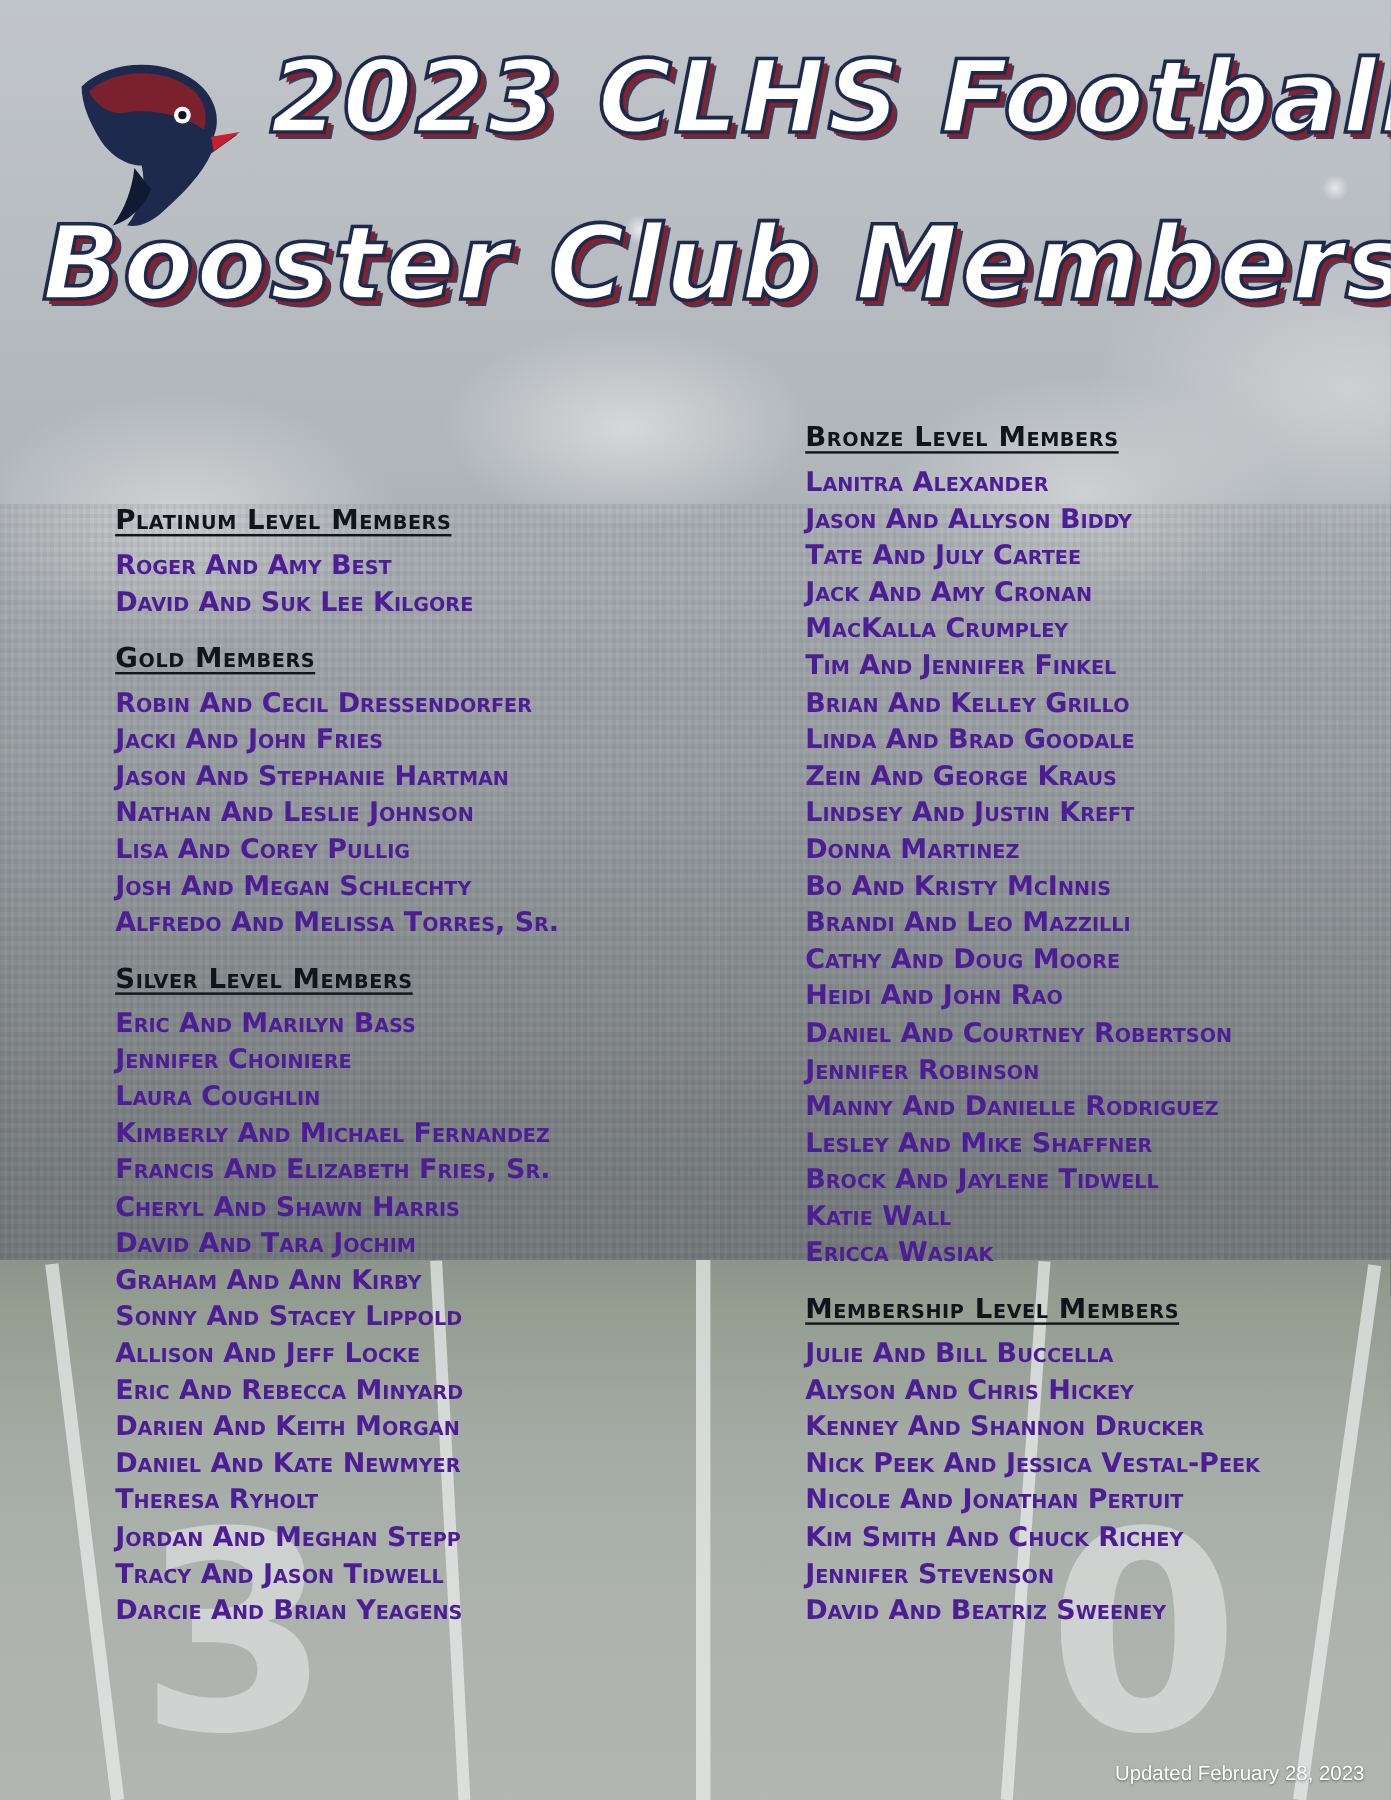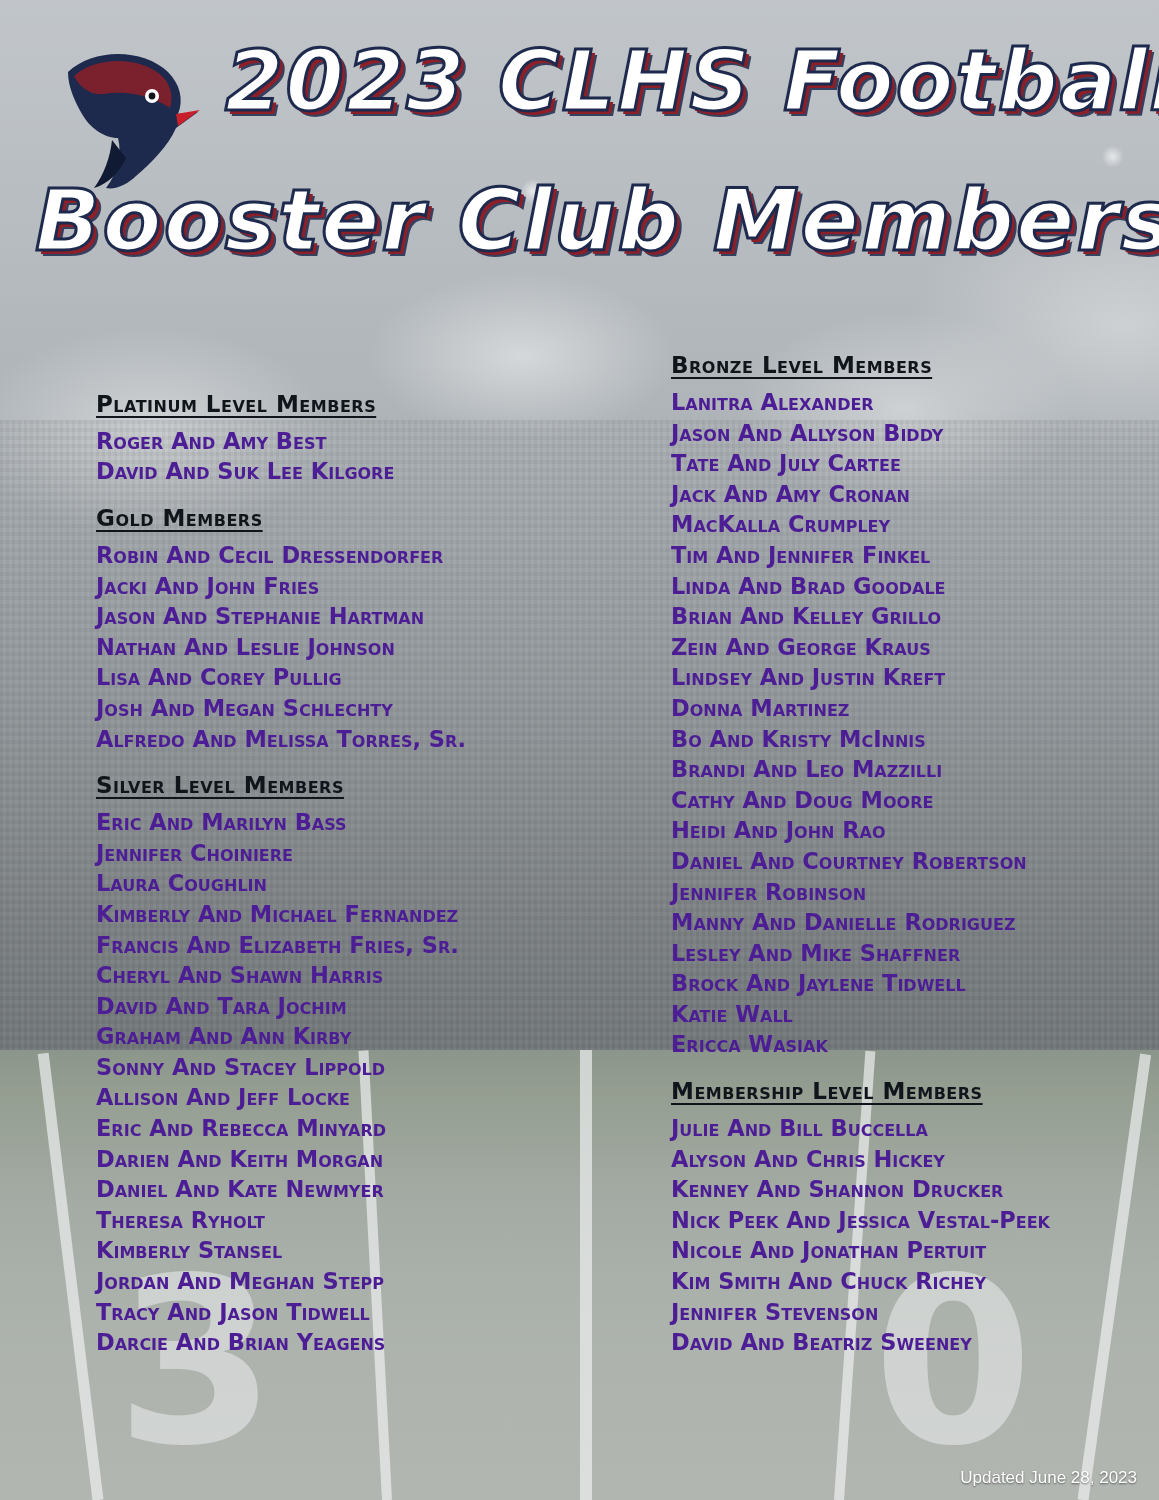--- a/index.html
+++ b/index.html
@@ -259,40 +259,39 @@
           <div class="member">Francis and Elizabeth Fries, Sr.</div>
           <div class="member">Cheryl and Shawn Harris</div>
           <div class="member">David and Tara Jochim</div>
           <div class="member">Graham and Ann Kirby</div>
           <div class="member">Sonny and Stacey Lippold</div>
           <div class="member">Allison and Jeff Locke</div>
           <div class="member">Eric and Rebecca Minyard</div>
           <div class="member">Darien and Keith Morgan</div>
           <div class="member">Daniel and Kate Newmyer</div>
           <div class="member">Theresa Ryholt</div>
-          <div class="member">Kimberly Stansel</div>
           <div class="member">Jordan and Meghan Stepp</div>
           <div class="member">Tracy and Jason Tidwell</div>
           <div class="member">Darcie and Brian Yeagens</div>
         </div>
 
       </div>
 
       <div class="col col-right">
 
         <div class="section">
           <div class="section-heading">Bronze Level Members</div>
           <div class="member">Lanitra Alexander</div>
           <div class="member">Jason and Allyson Biddy</div>
           <div class="member">Tate and July Cartee</div>
           <div class="member">Jack and Amy Cronan</div>
           <div class="member">MacKalla Crumpley</div>
           <div class="member">Tim and Jennifer Finkel</div>
+          <div class="member">Brian and Kelley Grillo</div>
           <div class="member">Linda and Brad Goodale</div>
-          <div class="member">Brian and Kelley Grillo</div>
           <div class="member">Zein and George Kraus</div>
           <div class="member">Lindsey and Justin Kreft</div>
           <div class="member">Donna Martinez</div>
           <div class="member">Bo and Kristy McInnis</div>
           <div class="member">Brandi and Leo Mazzilli</div>
           <div class="member">Cathy and Doug Moore</div>
           <div class="member">Heidi and John Rao</div>
           <div class="member">Daniel and Courtney Robertson</div>
           <div class="member">Jennifer Robinson</div>
           <div class="member">Manny and Danielle Rodriguez</div>
@@ -310,16 +309,16 @@
           <div class="member">Nick Peek and Jessica Vestal-Peek</div>
           <div class="member">Nicole and Jonathan Pertuit</div>
           <div class="member">Kim Smith and Chuck Richey</div>
           <div class="member">Jennifer Stevenson</div>
           <div class="member">David and Beatriz Sweeney</div>
         </div>
 
       </div>
     </div>
 
-    <div class="updated">Updated June  28, 2023</div>
+    <div class="updated">Updated February  28, 2023</div>
 
   </div>
 </div>
 
 </body></html>

